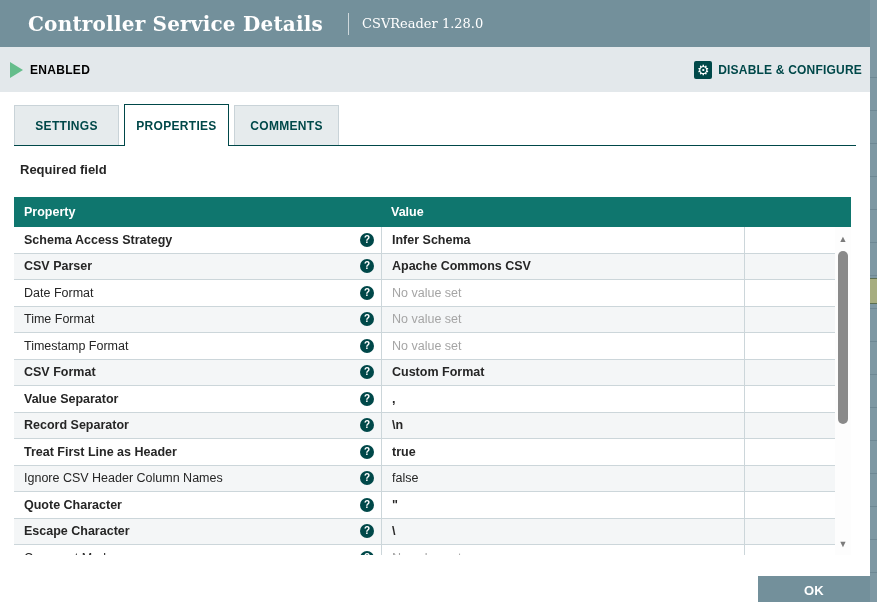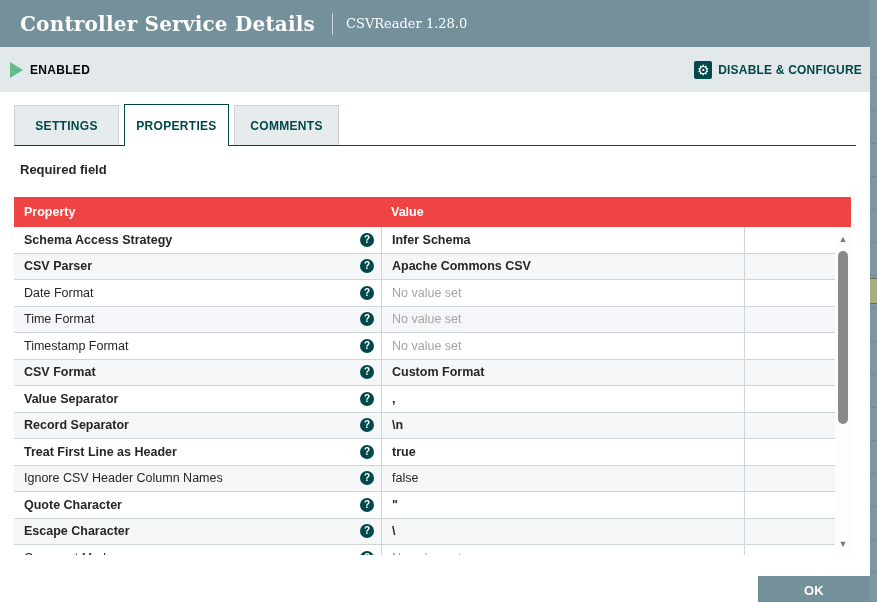--- a/index.html
+++ b/index.html
@@ -25,21 +25,21 @@
   .dialog{
     position:absolute;top:0;left:0;width:870px;height:602px;
     background:#ffffff;z-index:1;
   }
   .dlg-header{
     height:47px;background:#73909b;display:flex;align-items:center;
     padding:0 16px;color:#fff;
   }
   .dlg-title{
     font-family:"DejaVu Serif","Liberation Serif",serif;
-    font-size:20px;font-weight:bold;margin:4px;letter-spacing:.2px;
+    font-size:20px;font-weight:bold;margin:12px;letter-spacing:.2px;
   }
   .dlg-title-divider{
     display:inline-block;width:1px;height:22px;background:rgba(255,255,255,.65);
     margin:0 13px;
   }
   .dlg-subtitle{
     font-family:"DejaVu Serif","Liberation Serif",serif;
     font-size:13px;color:#ffffff;
   }
   
@@ -78,21 +78,21 @@
   .tab.active{
     background:#ffffff;border:1px solid #004849;border-bottom:none;
     height:42px;margin-bottom:-1px;position:relative;z-index:2;
   }
   .required{
     margin:16px 0 0 6px;font-size:13px;font-weight:bold;color:#262626;height:16px;
   }
   
   .ptable{margin-top:19px;width:837px;}
   .thead{
-    height:30px;background:#ef4444;display:flex;color:#fff;
+    height:30px;background:#0f766e;display:flex;color:#fff;
     font-weight:bold;font-size:12.5px;line-height:30px;
   }
   .th-prop{width:367px;padding-left:10px;box-sizing:border-box;}
   .th-val{flex:1;padding-left:10px;}
   .tbody-wrap{position:relative;height:328px;overflow:hidden;background:#fff;}
   .tbody{width:821px;}
   .tr{
     display:flex;height:26.5px;box-sizing:border-box;align-items:center;
     border-bottom:1px solid #ccd6da;background:#fff;font-size:12.5px;color:#262626;
   }

